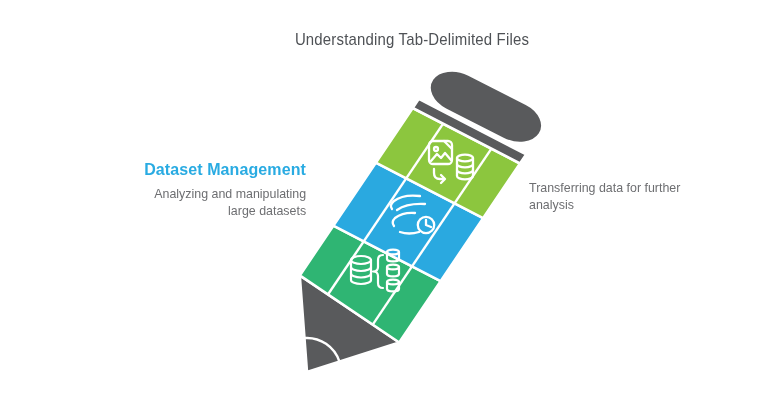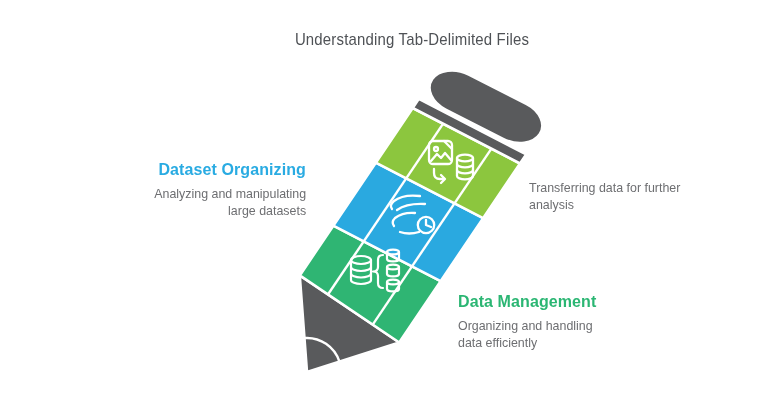--- a/index.html
+++ b/index.html
@@ -92,35 +92,28 @@
       <ellipse cx="365" cy="267" rx="6" ry="2.4"></ellipse>
       <path d="M 359,267 L 359,274 A 6 2.4 0 0 0 371,274 L 371,267"></path>
       <ellipse cx="365" cy="282" rx="6" ry="2.4"></ellipse>
       <path d="M 359,282 L 359,289 A 6 2.4 0 0 0 371,289 L 371,282"></path>
     </g>
   </svg>
 
   <div class="title">Understanding Tab-Delimited Files</div>
 
   <div class="label label-processing">
-    <div class="heading">Dataset Organizing</div>
+    <div class="heading">Dataset Management</div>
     <div class="para">
       <div>Analyzing and manipulating</div>
       <div>large datasets</div>
     </div>
   </div>
 
   <div class="label label-exporting">
     <div class="para">
       <div>Transferring data for further</div>
       <div>analysis</div>
     </div>
   </div>
 
-  <div class="label label-management">
-    <div class="heading">Data Management</div>
-    <div class="para">
-      <div>Organizing and handling</div>
-      <div>data efficiently</div>
-    </div>
-  </div>
 
 </div>
 
 </body></html>

